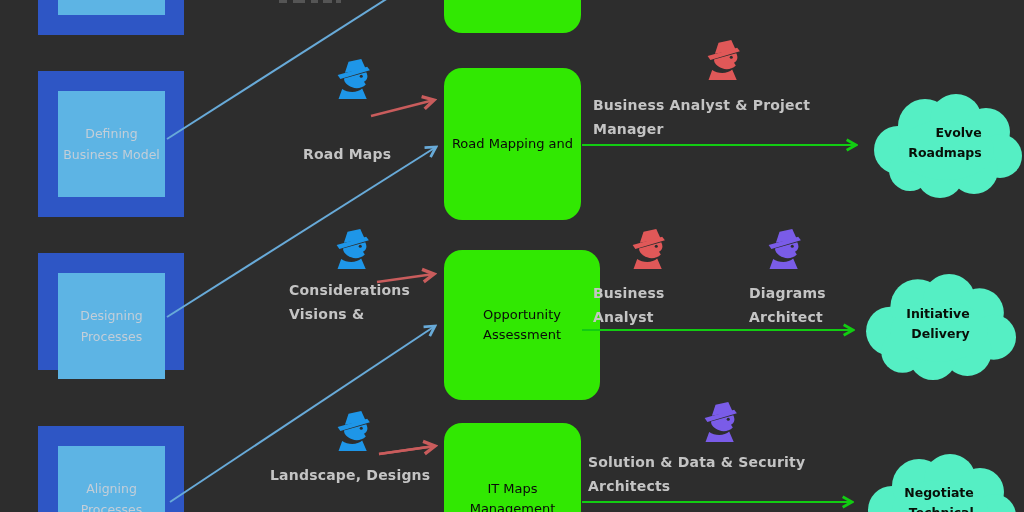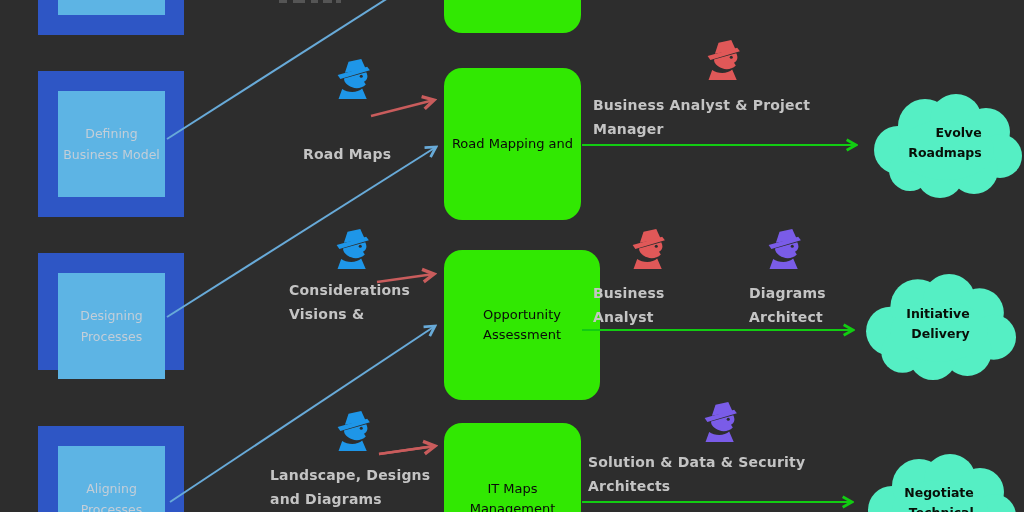--- a/index.html
+++ b/index.html
@@ -227,21 +227,20 @@
 
   <div class="toplayer glabel" style="left:303px;top:142px;">
     <span>Road Maps</span>
   </div>
   <div class="toplayer glabel" style="left:289px;top:278px;">
     <span>Considerations</span>
     <span>Visions &amp;</span>
   </div>
   <div class="toplayer glabel" style="left:270px;top:463px;">
     <span>Landscape, Designs</span>
-    <span>and Diagrams</span>
   </div>
 
   <div class="toplayer glabel" style="left:593px;top:93px;">
     <span>Business Analyst &amp; Project</span>
     <span>Manager</span>
   </div>
   <div class="toplayer glabel" style="left:593px;top:281px;">
     <span>Business</span>
     <span>Analyst</span>
   </div>

